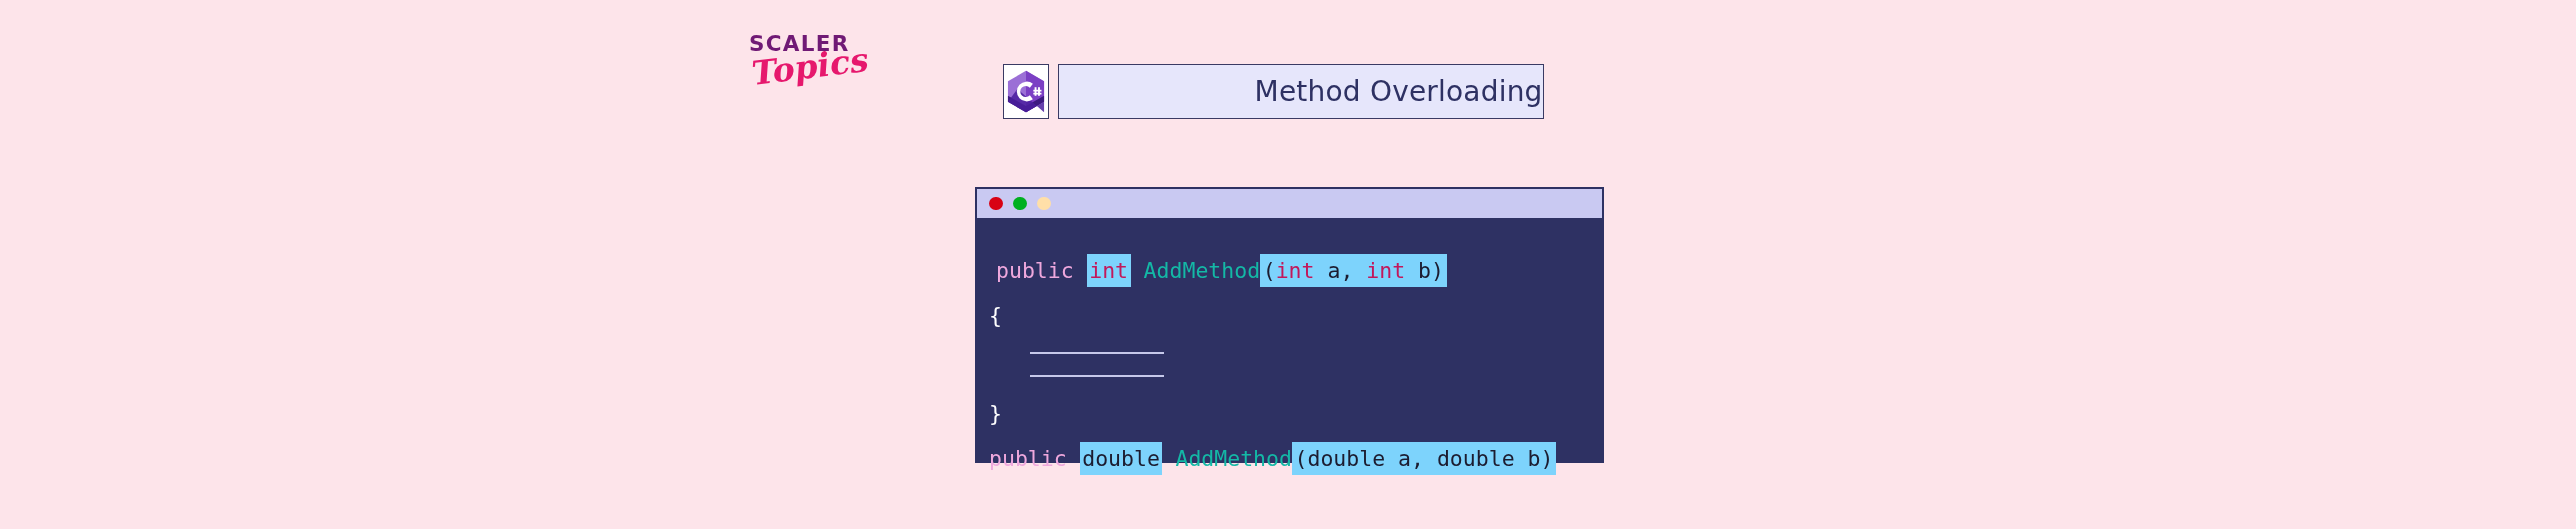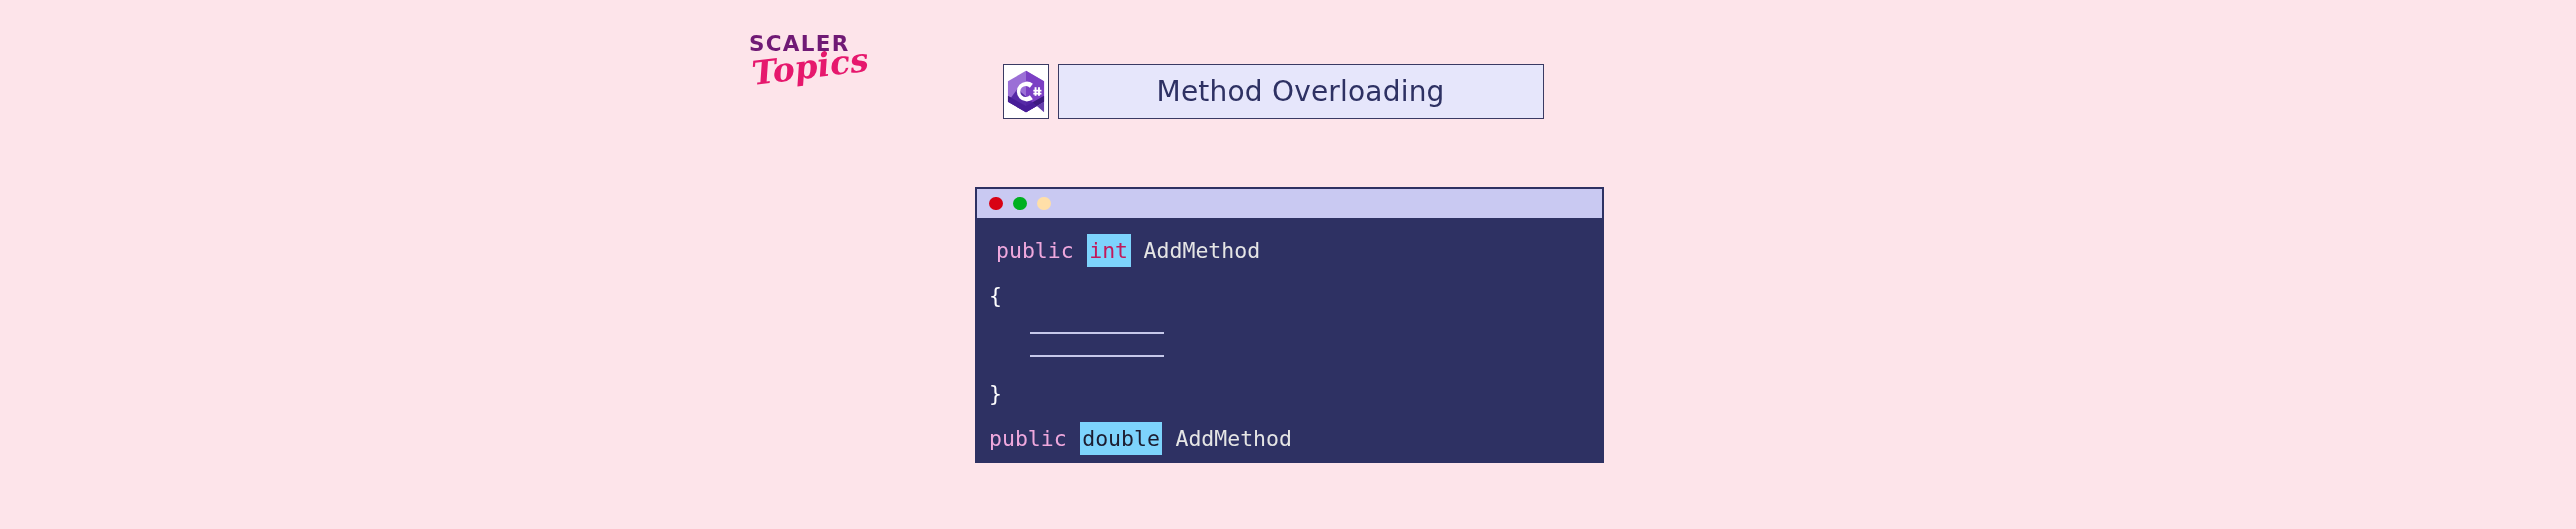--- a/index.html
+++ b/index.html
@@ -68,21 +68,21 @@
     display: block;
   }
   .title-box {
     width: 486px;
     height: 55px;
     background: #e6e6fb;
     border: 1.7px solid #3a3a63;
     box-sizing: border-box;
     display: flex;
     align-items: center;
-    justify-content: center;
+    justify-content: flex-end;
   }
   .title-text {
     font-family: "DejaVu Sans", sans-serif;
     font-size: 28px;
     color: #2e3163;
     letter-spacing: 0.2px;
     white-space: nowrap;
   }
 
   
@@ -111,37 +111,37 @@
     height: 13.7px;
     border-radius: 50%;
   }
   .dot-red    { background: #d80214; }
   .dot-green  { background: #00b020; }
   .dot-yellow { background: #ffdfa8; }
 
   .code-body {
     background: #2e3163;
     height: calc(100% - 29px);
-    padding: 10px 0 0 0;
+    padding: 30px 0 0 0;
     box-sizing: border-box;
     font-family: "DejaVu Sans Mono", monospace;
     font-size: 21.5px;
     line-height: 1.0;
   }
   .code-line {
     display: flex;
     align-items: center;
     white-space: pre;
     padding-left: 19px;
     height: 45px;
   }
   .code-line.indent-brace { padding-left: 12px; }
 
   .tok-kw      { color: #efa8dd; }
-  .tok-fn      { color: #e5e5e5; }
+  .tok-fn      { color: #14b8a6; }
   .tok-brace   { color: #ffffff; }
   .hl          { background: #7dd3fc; padding: 6px 2.6px; }
   .tok-type-c  { color: #c2185b; }
   .tok-plain   { color: #1c1c30; }
 
   .elide {
     padding-left: 53px;
     height: 53px;
     display: flex;
     flex-direction: column;
@@ -195,35 +195,35 @@
 
   <div class="titlebar">
     <span class="dot dot-red"></span>
     <span class="dot dot-green"></span>
     <span class="dot dot-yellow"></span>
   </div>
 
   <div class="code-body">
 
     <div class="code-line">
-      <span class="tok-kw">public</span><span class="tok-kw">&nbsp;</span><span class="hl tok-type-c">int</span><span class="tok-fn">&nbsp;</span><span class="tok-fn">AddMethod</span>
+      <span class="tok-kw">public</span><span class="tok-kw">&nbsp;</span><span class="hl tok-type-c">int</span><span class="tok-fn">&nbsp;</span><span class="tok-fn">AddMethod</span><span class="hl"><span class="tok-plain">(</span><span class="tok-type-c">int</span><span class="tok-plain"> a, </span><span class="tok-type-c">int</span><span class="tok-plain"> b)</span></span>
     </div>
 
     <div class="code-line indent-brace">
       <span class="tok-brace">{</span>
     </div>
 
     <div class="elide">
       <div class="elide-line"></div>
       <div class="elide-line"></div>
     </div>
 
     <div class="code-line indent-brace">
       <span class="tok-brace">}</span>
     </div>
 
     <div class="code-line indent-brace">
-      <span class="tok-kw">public</span><span class="tok-kw">&nbsp;</span><span class="hl tok-plain">double</span><span class="tok-fn">&nbsp;</span><span class="tok-fn">AddMethod</span>
+      <span class="tok-kw">public</span><span class="tok-kw">&nbsp;</span><span class="hl tok-plain">double</span><span class="tok-fn">&nbsp;</span><span class="tok-fn">AddMethod</span><span class="hl tok-plain">(double a, double b)</span>
     </div>
 
   </div>
 </div>
 
 
 </body></html>

